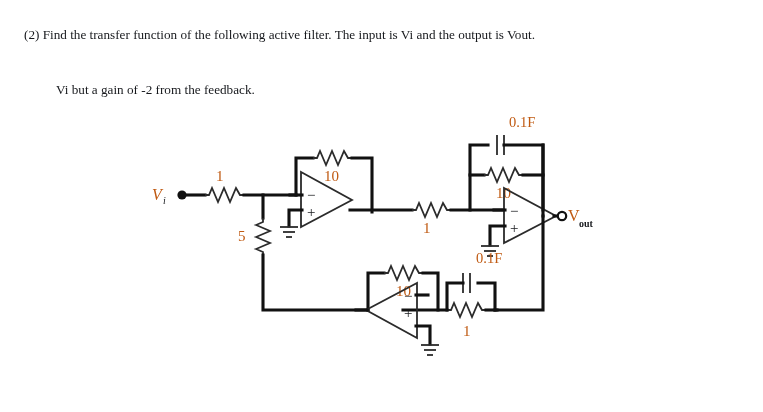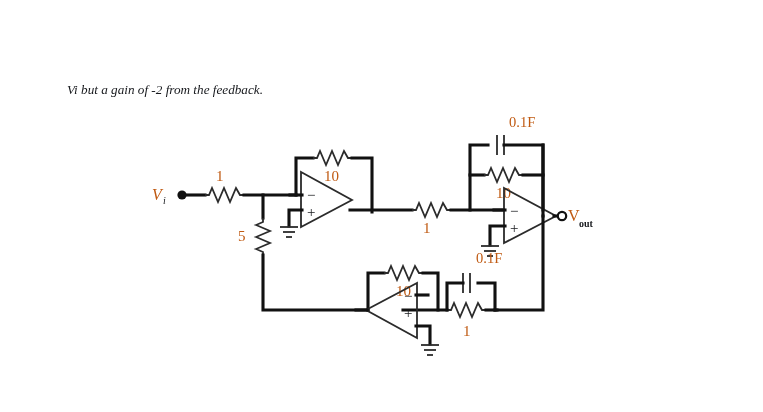--- a/index.html
+++ b/index.html
@@ -30,23 +30,22 @@
   }
   #question-line {
     left: 24px;
     top: 26px;
   }
   #hint-line-1 {
     left: 60px;
     top: 63px;
   }
   #hint-line-2 {
-    left: 67px;
+    left: 56px;
     top: 81px;
-    font-style: italic;
   }
   #circuit-figure {
     position: absolute;
     left: 0;
     top: 105px;
     width: 763px;
     height: 270px;
   }
   #circuit-svg {
     display: block;
@@ -114,20 +113,21 @@
     fill: #ffffff;
     stroke: #111111;
     stroke-width: 2.2;
   }
 </style>
 </head>
 <body>
 
 <div id="page">
 
+  <div class="qtext" id="question-line">(2) Find the transfer function of the following active filter. The input is Vi and the output is Vout.</div>
 
 
   <div class="qtext" id="hint-line-2">Vi but a gain of -2 from the feedback.</div>
 
   <div id="circuit-figure">
     <svg id="circuit-svg" viewBox="0 0 763 270" xmlns="http://www.w3.org/2000/svg">
 
       <g>
         <circle class="dot" cx="182" cy="90" r="4.6"></circle>
         <line class="wire" x1="186" y1="90" x2="205" y2="90"></line>

